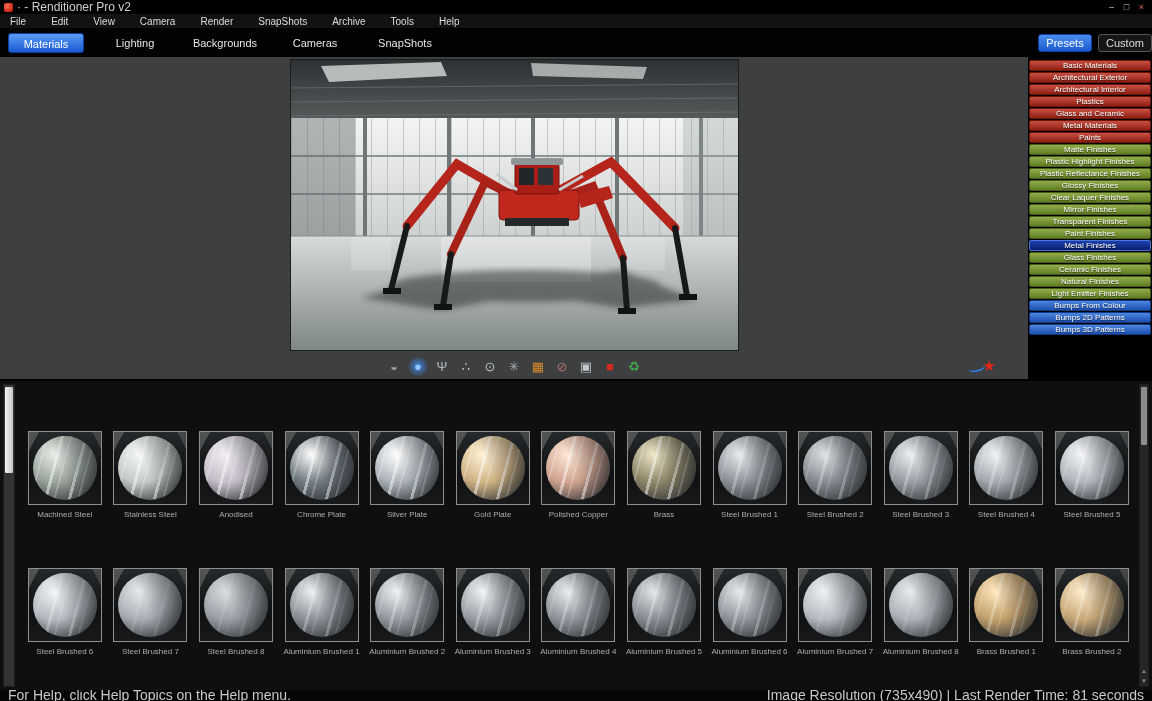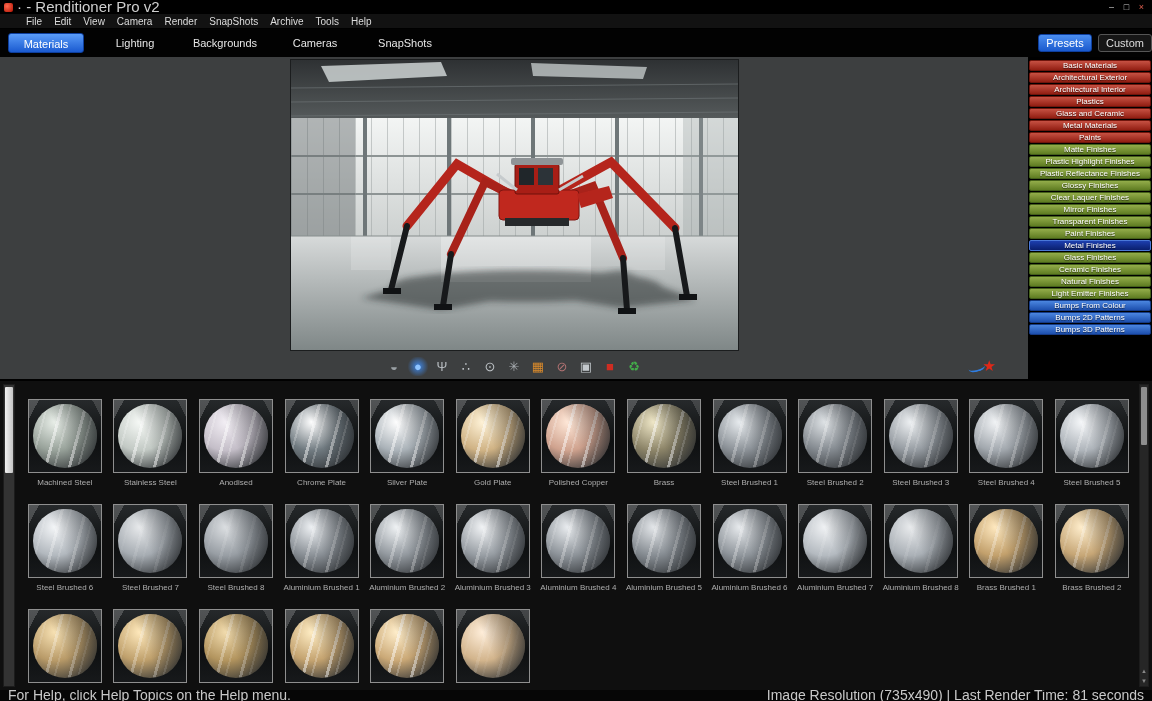--- a/index.html
+++ b/index.html
@@ -4,27 +4,27 @@
 <style>
   * { margin:0; padding:0; box-sizing:border-box; user-select:none; }
   html,body { width:1152px; height:701px; overflow:hidden; background:#000;
               font-family:"Liberation Sans", sans-serif; }
   .app { width:1152px; height:701px; display:flex; flex-direction:column; background:#000; }
 
   
   .titlebar { height:14px; background:#000; display:flex; align-items:center; padding:0 3px; }
   .app-icon { width:9px; height:9px; border-radius:2px; margin:0 4px 0 1px;
               background:radial-gradient(circle at 35% 35%, #ff6a50, #b01000); }
-  .title { color:#cfcfcf; font-size:15px; line-height:14px; flex:1; white-space:nowrap; overflow:hidden; }
+  .title { color:#cfcfcf; font-size:12px; line-height:14px; flex:1; white-space:nowrap; overflow:hidden; }
   .win-controls { display:flex; }
   .win-btn { display:inline-block; width:15px; text-align:center; font-size:9px; color:#c8c8c8; line-height:13px; }
   .win-btn.close { color:#e06050; }
 
   
-  .menubar { height:15px; background:#121212; display:flex; align-items:center; padding:0 20px; border-bottom:1px solid #000; }
+  .menubar { height:15px; background:#121212; display:flex; align-items:center; padding:0 4px; border-bottom:1px solid #000;gap:13px; }
   .menu-item { color:#dcdcdc; font-size:10px; margin:0 6px; line-height:15px; cursor:default; }
 
   
   .tabbar { height:28px; background:#020202; display:flex; align-items:center; justify-content:space-between; }
   .tabs-left { display:flex; align-items:center; }
   .tabs-right { display:flex; align-items:center; }
   .tab { width:90px; text-align:center; color:#e6e6e6; font-size:11px; line-height:28px; cursor:pointer; }
   .tab-active { width:76px; height:20px; line-height:20px; margin-left:8px; margin-right:6px;
                 background:linear-gradient(#5a9cf8,#1a5ad0); border:1px solid #0e3f9e;
                 border-radius:3px; color:#fff; }
@@ -57,21 +57,21 @@
                 overflow:hidden; text-shadow:0 1px 1px rgba(0,0,0,.65); cursor:pointer; }
   .preset-red      { background:linear-gradient(#c65143,#921e12); border:1px solid #6f150c; }
   .preset-green    { background:linear-gradient(#93ad4a,#5f7c22); border:1px solid #44601a; }
   .preset-blue     { background:linear-gradient(#4b86e0,#1d4fae); border:1px solid #153a85; }
   .preset-selected { background:linear-gradient(#1d3fae,#0a1f6e); border:1px solid #4a78d8; }
 
   
   .materials { height:311px; background:#0f0f0f; position:relative; border-top:2px solid #000;
                padding:18px 0 0 22px; overflow:hidden; }
   .mrow { display:flex; margin-bottom:16px; }
-  .cell { width:85.6px; display:flex; flex-direction:column; align-items:center; cursor:pointer; }
+  .cell { width:85.6px; display:flex; flex-direction:column; align-items:center; cursor:pointer;margin-top:32px; }
   .thumb { width:74px; height:74px; border:1px solid #8f8f8f; position:relative; overflow:hidden;
            background:linear-gradient(180deg,#26292b 0%,#0e1011 58%,#17191b 100%); }
   .thumb::before { content:''; position:absolute; inset:0; z-index:0;
            background:linear-gradient(118deg, rgba(255,255,255,.20) 0 9%, transparent 9%),
                       linear-gradient(242deg, rgba(255,255,255,.14) 0 8%, transparent 8%); }
   .sphere { position:absolute; left:4px; top:4px; width:64px; height:64px; border-radius:50%;
             overflow:hidden; z-index:1; }
   .sphere::before { content:''; position:absolute; inset:0; border-radius:50%;
             background:repeating-linear-gradient(105deg,
               transparent 0 4px, rgba(255,255,255,.75) 4px 7px,

